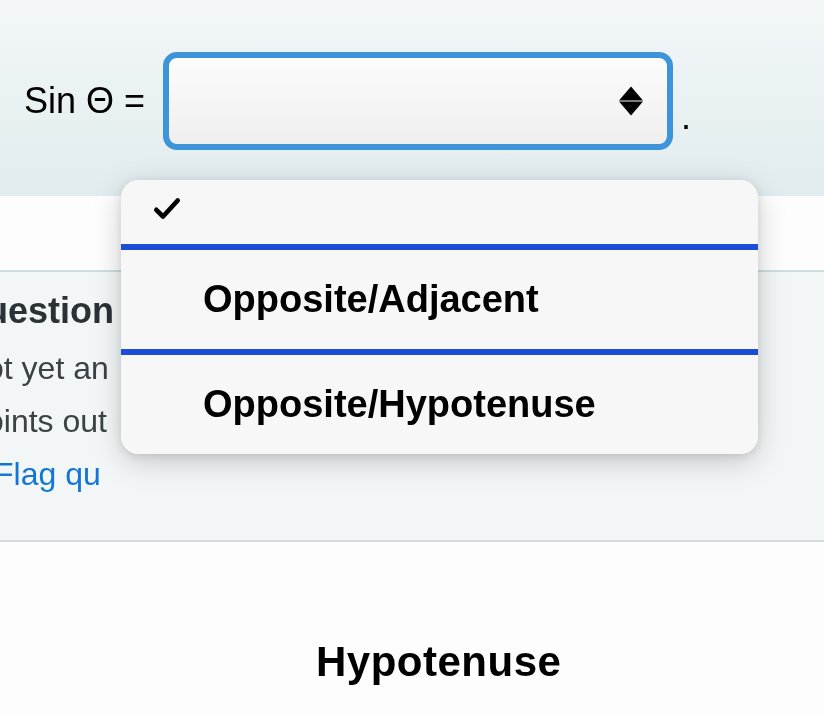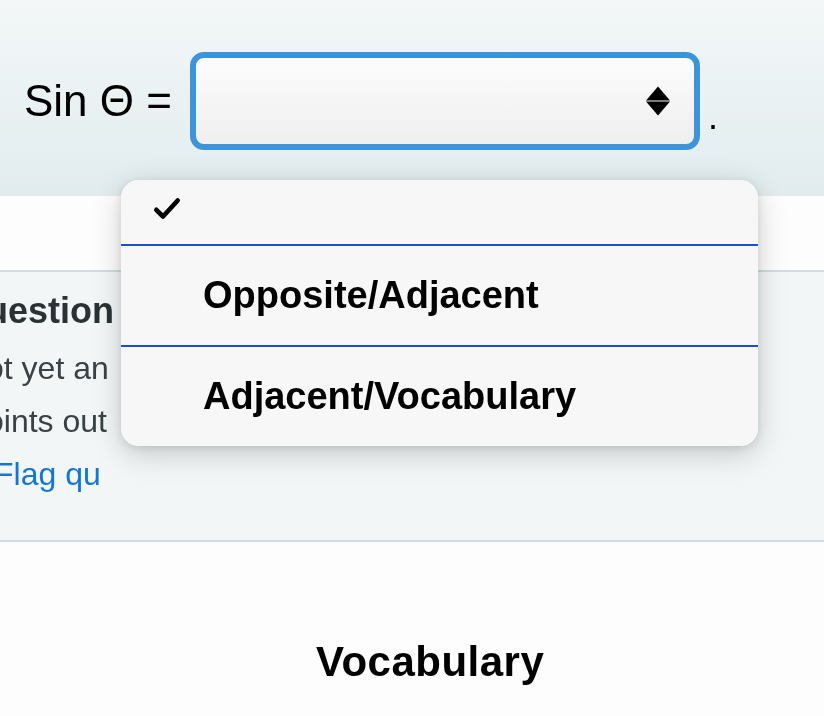--- a/index.html
+++ b/index.html
@@ -23,21 +23,21 @@
     }
     .equation-row {
       position: absolute;
       top: 52px;
       left: 24px;
       display: flex;
       align-items: center;
       gap: 6px;
     }
     .equation-text {
-      font-size: 44px;
+      font-size: 36px;
       color: #000;
       font-weight: 400;
     }
     .dropdown-select {
       width: 510px;
       height: 98px;
       background: linear-gradient(to bottom, #fcfcfc, #efefef);
       border: 6px solid #3d94d9;
       border-radius: 14px;
       position: relative;
@@ -141,21 +141,21 @@
       border-radius: 18px;
       box-shadow: 0 8px 30px rgba(0,0,0,0.18), 0 2px 8px rgba(0,0,0,0.1);
       overflow: hidden;
       z-index: 100;
     }
     .dropdown-option {
       padding: 28px 30px 28px 82px;
       font-size: 38px;
       font-weight: 600;
       color: #000;
-      border-bottom: 2px solid #1d4ed8;
+      border-bottom: 6px solid #1d4ed8;
       position: relative;
       cursor: pointer;
       background: #f7f7f7;
     }
     .dropdown-option:last-child {
       border-bottom: none;
     }
     .dropdown-option.selected {
       padding-top: 32px;
       padding-bottom: 32px;
@@ -187,30 +187,30 @@
 
 <div class="question-panel">
   <div class="title-line">uestion</div>
   <div class="line">ot yet an</div>
   <div class="line">oints out</div>
   <a class="flag-link">Flag qu</a>
 </div>
 
 <div class="bottom-band"></div>
 
-<div class="vocab-title">Vocabulary</div>
+<div class="vocab-title">Hypotenuse</div>
 
 <div class="dropdown-list">
   <div class="dropdown-option selected">
     <span class="checkmark">
       <svg width="32" height="32" viewBox="0 0 24 24" fill="none" stroke="#000" stroke-width="3.5" stroke-linecap="round" stroke-linejoin="round">
         <polyline points="4 13 9 18 20 6"></polyline>
       </svg>
     </span>
     <span></span>
   </div>
   <div class="dropdown-option">
     <span>Opposite/Adjacent</span>
   </div>
   <div class="dropdown-option">
-    <span>Adjacent/Vocabulary</span>
+    <span>Opposite/Hypotenuse</span>
   </div>
 </div>
 
 </body></html>

